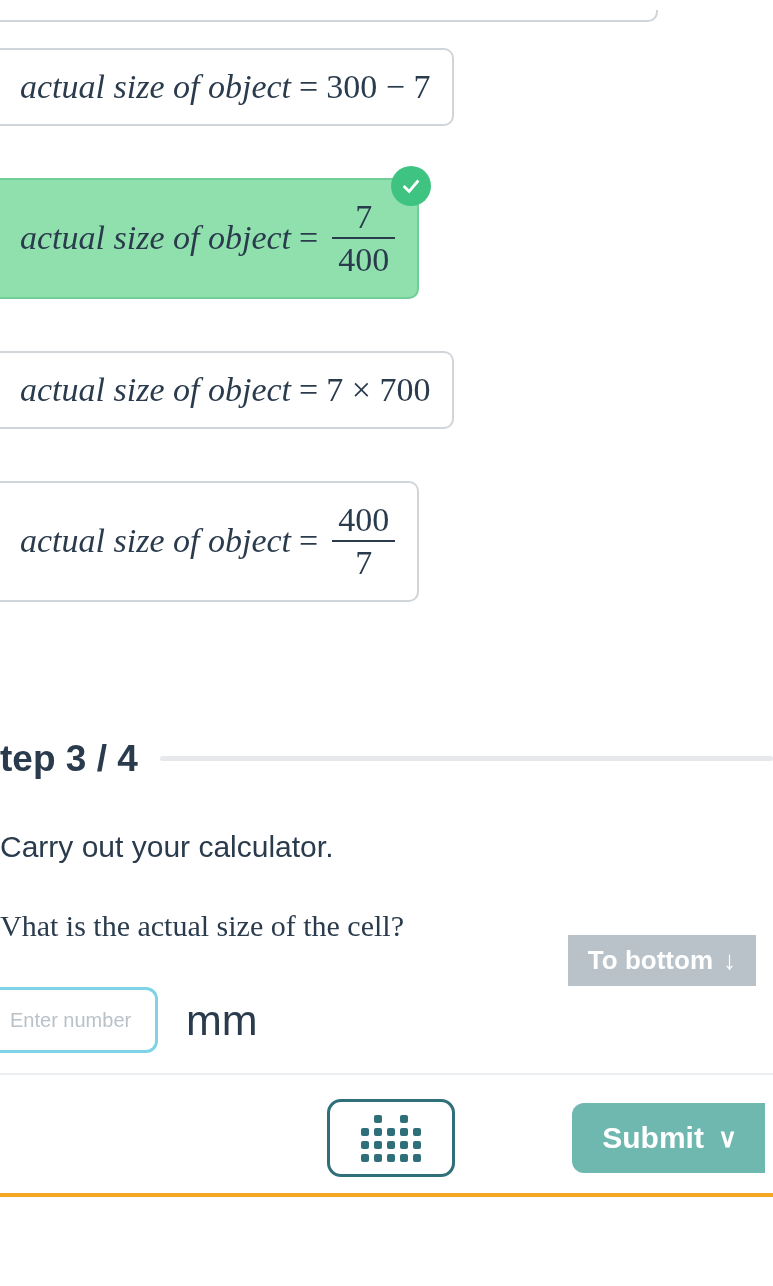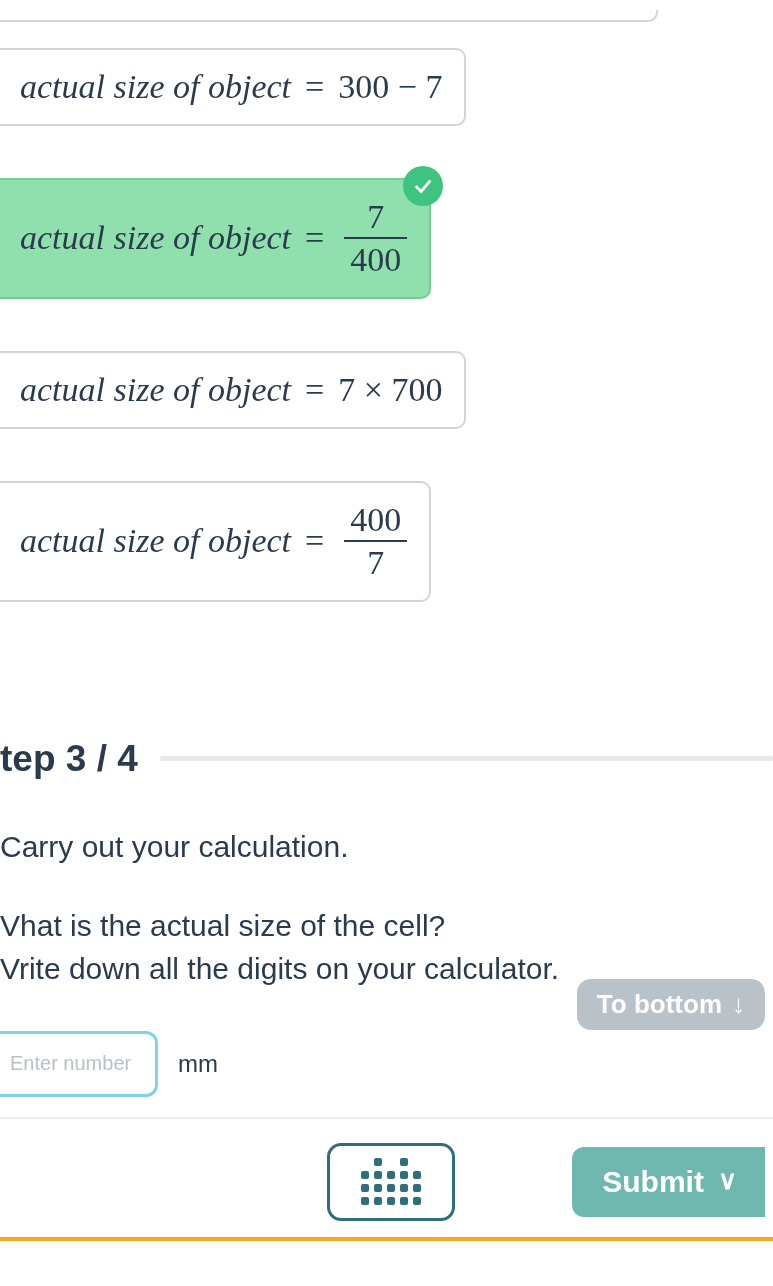--- a/index.html
+++ b/index.html
@@ -59,21 +59,21 @@
   .checkmark svg {
     width: 22px;
     height: 22px;
     stroke: #fff;
     stroke-width: 3;
     fill: none;
   }
   .math {
     display: inline-flex;
     align-items: center;
-    gap: 14px;
+    gap: 8px;
   }
   .frac {
     display: inline-flex;
     flex-direction: column;
     align-items: center;
     font-style: normal;
     line-height: 1.1;
     margin-left: 6px;
   }
   .frac .num, .frac .den {
@@ -106,21 +106,21 @@
     border-radius: 3px;
   }
   .instruction {
     font-family: -apple-system, BlinkMacSystemFont, 'Segoe UI', Arial, sans-serif;
     font-size: 30px;
     color: #2a3b4d;
     margin-top: 50px;
     font-style: normal;
   }
   .question {
-    font-family: Liberation Sans, sans-serif;
+    font-family: Liberation Serif, serif;
     font-size: 30px;
     color: #2a3b4d;
     margin-top: 40px;
     font-style: normal;
     line-height: 1.45;
   }
   .input-row {
     display: flex;
     align-items: center;
     margin-top: 40px;
@@ -136,34 +136,34 @@
     border-bottom-left-radius: 0;
     border-radius: 0 12px 12px 0;
     font-size: 20px;
     padding: 0 12px;
     color: #9aa4ae;
     font-family: inherit;
     margin-left: -2px;
   }
   .num-input::placeholder { color: #b9c1c9; }
   .unit {
-    font-size: 24px;
-    color: #2a3b4d;
-    margin-left: 20px;
+    font-size: 43px;
+    color: #2a3b4d;
+    margin-left: 28px;
   }
   .to-bottom {
     position: absolute;
-    right: 8px;
+    right: 17px;
     top: -52px;
     background: #b9c1c9;
     color: #fff;
     font-size: 26px;
     font-weight: 600;
     padding: 10px 20px;
-    border-radius: 14px;
+    border-radius: 0;
     display: inline-flex;
     align-items: center;
     gap: 10px;
     border: none;
     cursor: pointer;
   }
   .to-bottom .arrow { font-size: 26px; }
 
   .bottom-bar {
     border-top: 2px solid #eceff2;
@@ -200,21 +200,21 @@
   .keypad-dots span.off { background: transparent; }
   .submit {
     background: #6fb8b0;
     color: #fff;
     font-size: 30px;
     font-weight: 600;
     border: none;
     border-radius: 12px 0 0 12px;
     padding: 18px 28px 18px 30px;
     display: inline-flex;
-    align-items: flex-start;
+    align-items: center;
     gap: 14px;
     cursor: pointer;
     margin-right: -2px;
   }
   .submit .chev { font-size: 26px; }
   .orange-line {
     height: 4px;
     background: linear-gradient(#f5a623, #f5a623);
     margin-top: 6px;
   }
@@ -277,25 +277,24 @@
       </span>
     </div>
   </div>
 </div>
 
 <div class="step-header">
   <div class="step-label">tep 3 / 4</div>
   <div class="step-rule"></div>
 </div>
 
-<div class="instruction">Carry out your calculation.</div>
+<div class="instruction">Carry out your calculator.</div>
 
 <div class="question">
   <div>Vhat is the actual size of the cell?</div>
-  <div>Vrite down all the digits on your calculator.</div>
 </div>
 
 <div class="input-row">
   <button class="to-bottom">
     <span>To bottom</span>
     <span class="arrow">↓</span>
   </button>
   <input class="num-input" type="text" placeholder="Enter number" style="">
   <span class="unit">mm</span>
 </div>

